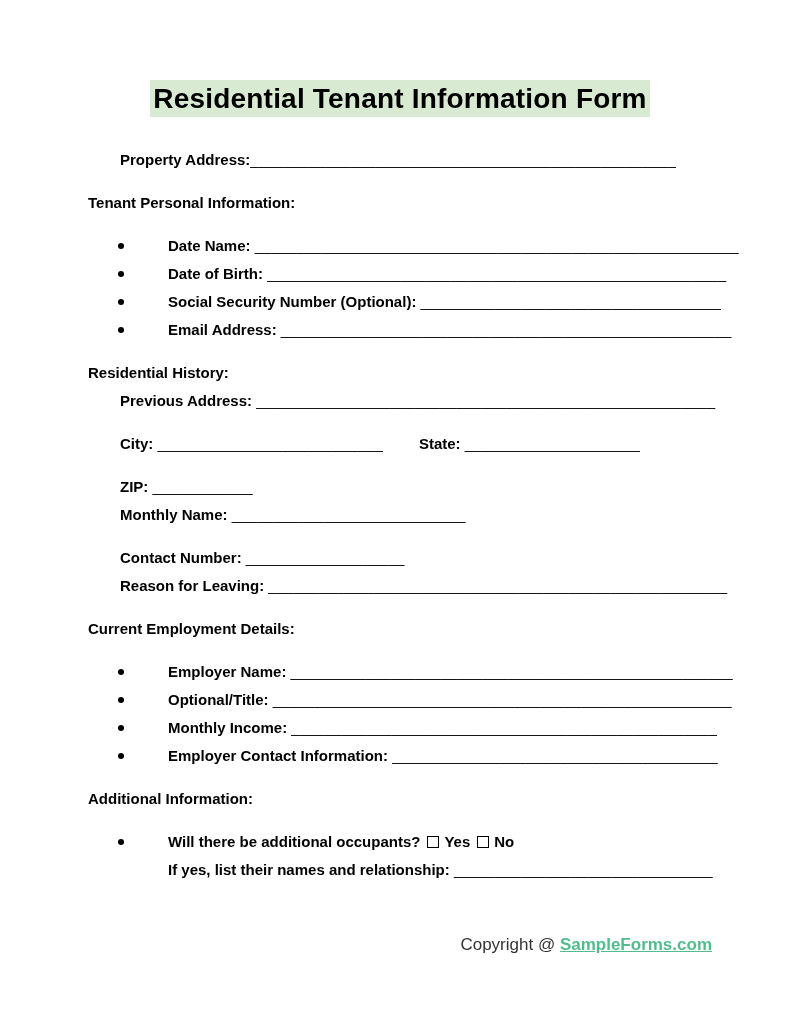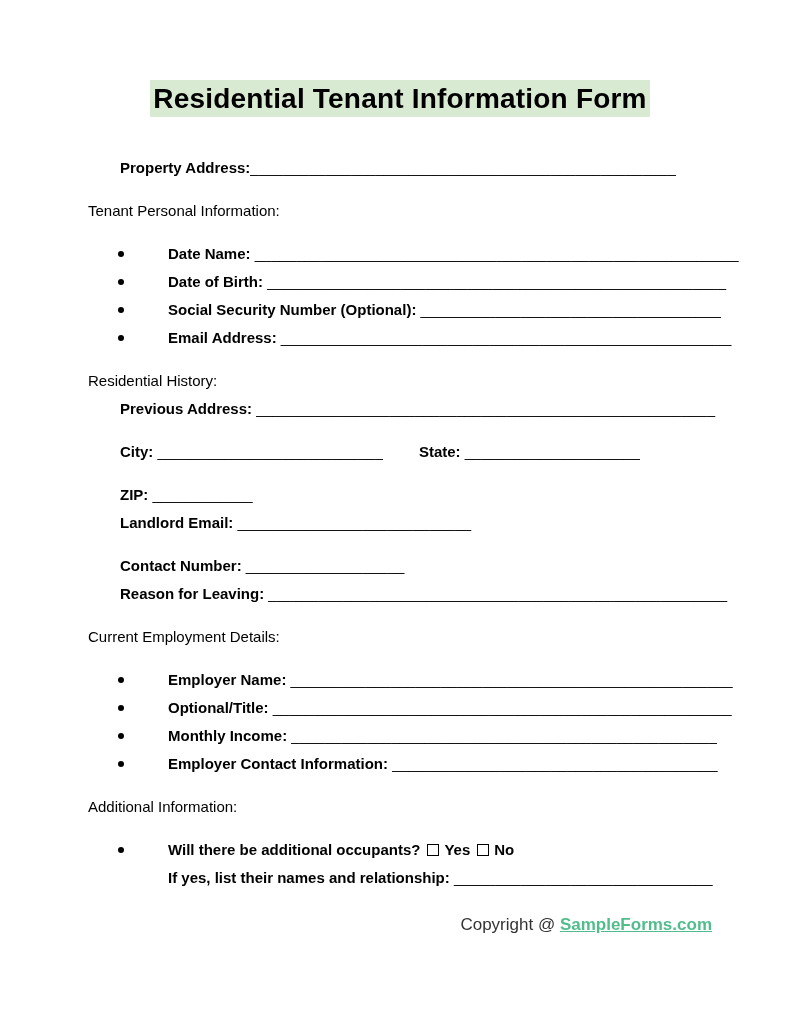--- a/index.html
+++ b/index.html
@@ -17,39 +17,39 @@
     font-family: "Liberation Sans", sans-serif;
     color: var(--text);
     overflow: hidden;
     position: relative;
   }
   .page { padding: 0 88px; }
 
   .doc-title {
     text-align: center;
     margin-top: 80px;
-    margin-bottom: 36px;
+    margin-bottom: 28px;
     font-size: 28px;
     font-weight: bold;
     line-height: 38px;
     letter-spacing: 0.2px;
   }
   .doc-title .hl {
     background: var(--highlight);
     padding: 3px 3px;
   }
 
   .para { margin: 15px 0; }
   .line {
     font-size: 15px;
     line-height: 28px;
     white-space: nowrap;
   }
   .lbl { font-weight: bold; margin-left: 32px; }
-  .heading { font-weight: normal; }
+  .heading { font-weight: bold; }
   .blank {
     font-weight: normal;
     letter-spacing: 0;
   }
 
   .bullet-row { position: relative; padding-left: 48px; }
   .indent { padding-left: 48px; text-align: right; }
   .dot {
     position: absolute;
     left: 30px;
@@ -65,21 +65,21 @@
     width: 12px;
     height: 12px;
     border: 1.5px solid #000;
     vertical-align: -1px;
     margin: 0 5px 0 7px;
     background: transparent;
   }
   .cb-label { font-weight: bold; }
 
   .footer {
-    margin-top: 22px;
+    margin-top: 50px;
     text-align: right;
     font-size: 17px;
     line-height: 22px;
     color: var(--footer_text);
     white-space: nowrap;
   }
   .footer-link {
     color: var(--link_green);
     font-weight: bold;
     text-decoration: underline;
@@ -132,21 +132,21 @@
   <div class="para line">
     <span class="lbl">City: </span><span class="blank">___________________________</span>
     <span class="lbl">State: </span><span class="blank">_____________________</span>
   </div>
 
   <div class="para">
     <div class="line">
       <span class="lbl">ZIP: </span><span class="blank">____________</span>
     </div>
     <div class="line">
-      <span class="lbl">Landlord Email: </span><span class="blank">____________________________</span>
+      <span class="lbl">Monthly Name: </span><span class="blank">____________________________</span>
     </div>
   </div>
 
   <div class="para">
     <div class="line">
       <span class="lbl">Contact Number: </span><span class="blank">___________________</span>
     </div>
     <div class="line">
       <span class="lbl">Reason for Leaving: </span><span class="blank">_______________________________________________________</span>
     </div>

